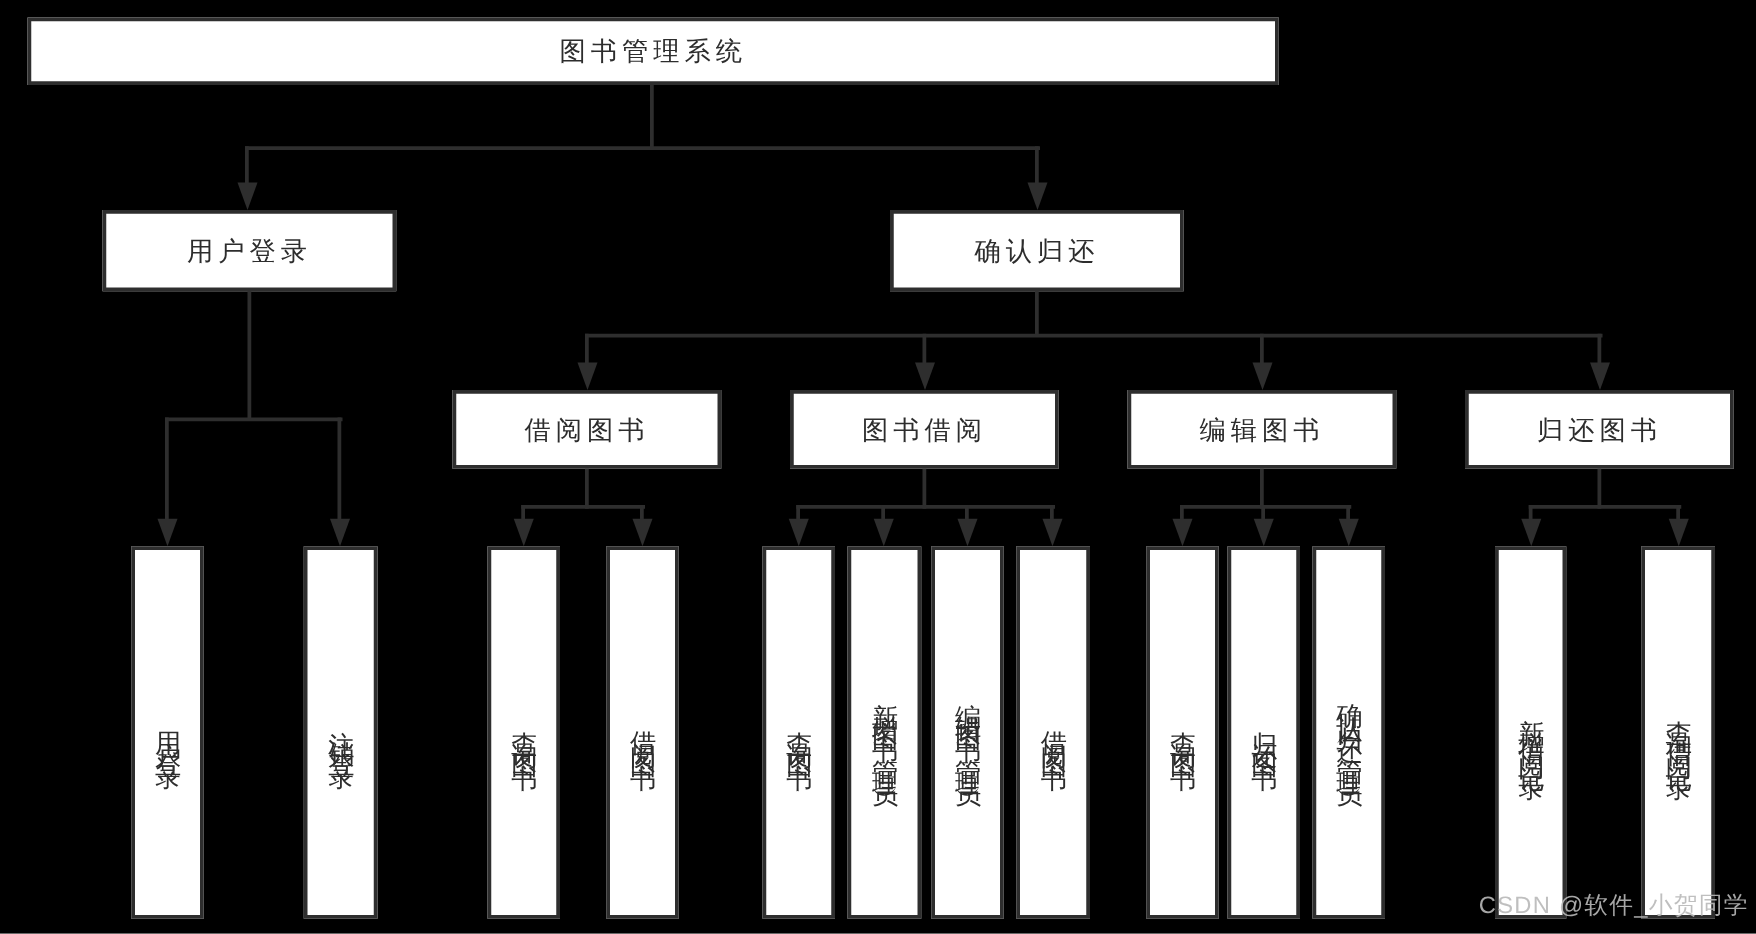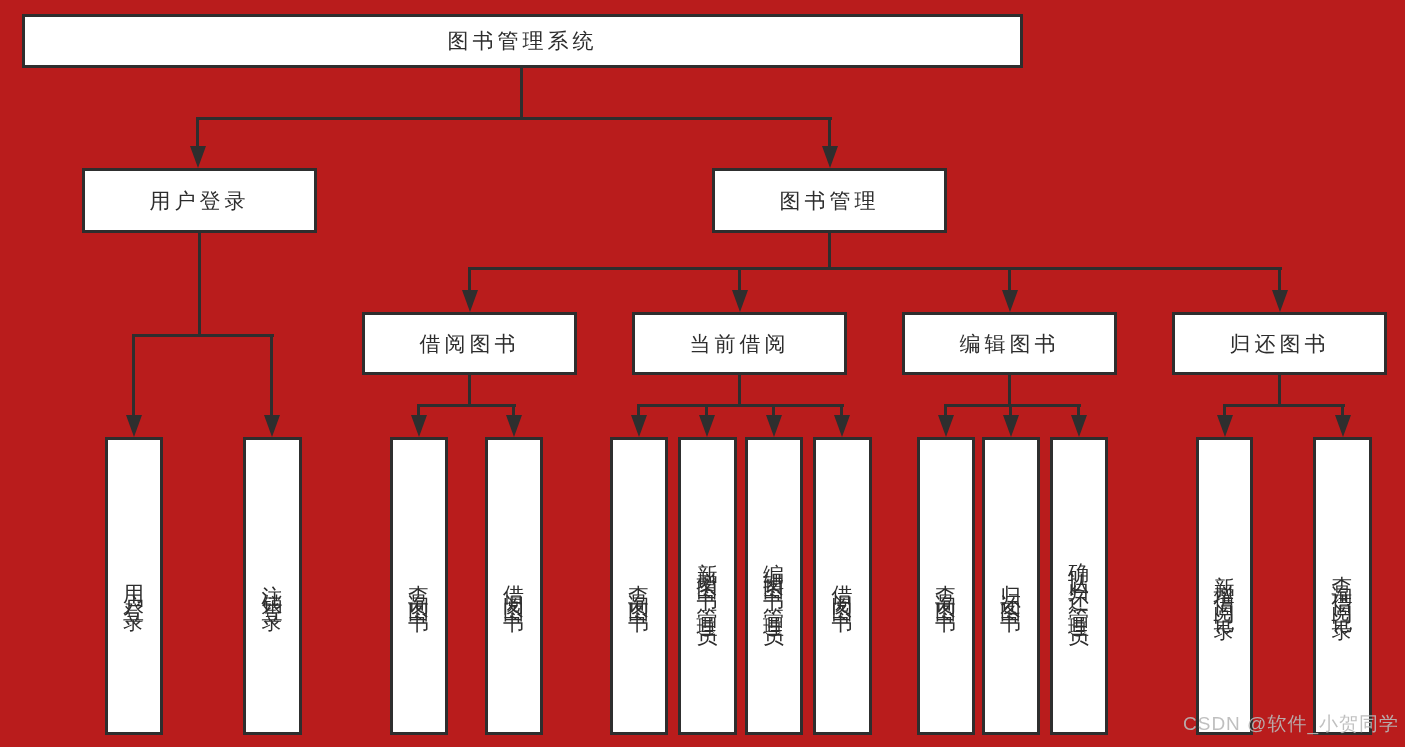--- a/index.html
+++ b/index.html
@@ -1,19 +1,19 @@
 <!DOCTYPE html>
 <html><head>
 <meta charset="utf-8">
 <style>
   html,body { margin:0; padding:0; background:#ffffff; }
   #canvas {
     position:relative;
     width:1405px; height:747px;
-    background:#b91c1c;
+    background:#000000;
     font-family:"Liberation Sans", sans-serif;
     overflow:hidden;
   }
   .box {
     position:absolute;
     box-sizing:border-box;
     border:3px solid #2e2e2e;
     background:#ffffff;
     display:flex;
     align-items:center;
@@ -61,25 +61,25 @@
 </style>
 </head>
 <body>
 
 <div id="canvas">
 
   <div class="box" style="left:22px; top:14px; width:1001px; height:54px;">图书管理系统</div>
 
   <div class="box" style="left:82px; top:168px; width:235px; height:65px;">用户登录</div>
 
-  <div class="box" style="left:712px; top:168px; width:235px; height:65px;">图书管理</div>
+  <div class="box" style="left:712px; top:168px; width:235px; height:65px;">确认归还</div>
 
   <div class="box" style="left:362px; top:312px; width:215px; height:63px;">借阅图书</div>
 
-  <div class="box" style="left:632px; top:312px; width:215px; height:63px;">当前借阅</div>
+  <div class="box" style="left:632px; top:312px; width:215px; height:63px;">图书借阅</div>
 
   <div class="box" style="left:902px; top:312px; width:215px; height:63px;">编辑图书</div>
 
   <div class="box" style="left:1172px; top:312px; width:215px; height:63px;">归还图书</div>
 
   <div class="vbox" style="left:105px; top:437px; width:58px; height:298px;">
     <span>用户登录</span>
   </div>
   <div class="vbox" style="left:243px; top:437px; width:59px; height:298px;">
     <span>注销登录</span>

